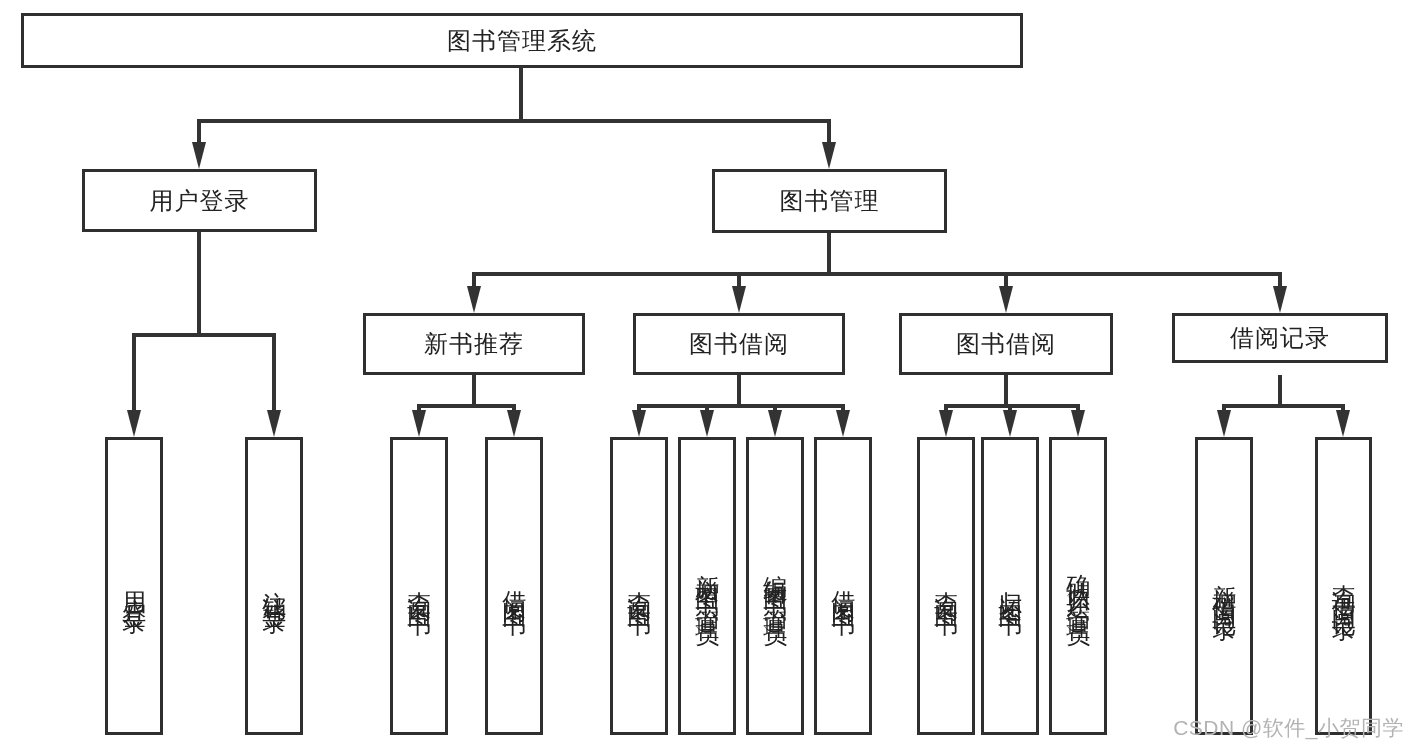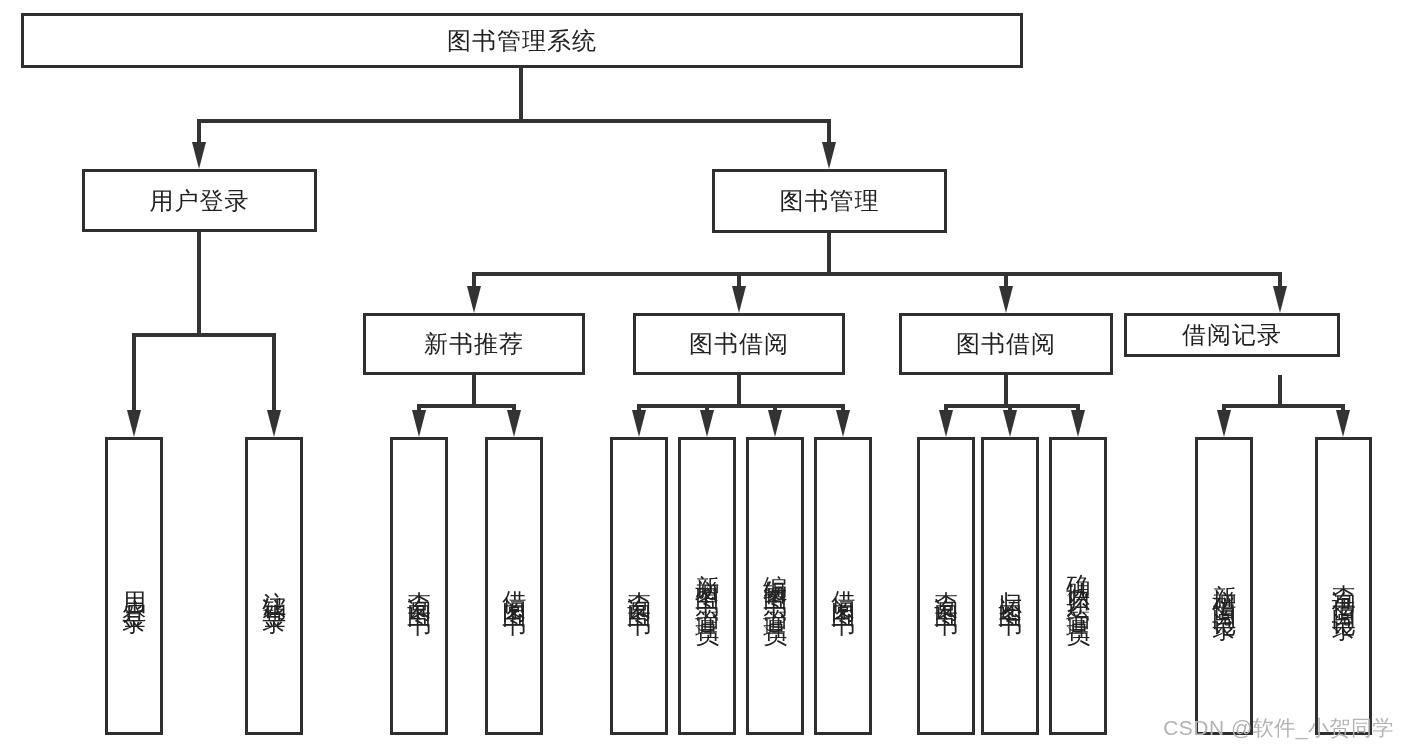--- a/index.html
+++ b/index.html
@@ -38,21 +38,21 @@
   }
   
   .vline{position:absolute;width:4px;background:var(--line);}
   .hline{position:absolute;height:4px;background:var(--line);}
   .arrow{
     position:absolute;width:0;height:0;
     border-left:7px solid transparent;border-right:7px solid transparent;
     border-top:27px solid var(--line);
   }
   .watermark{
-    position:absolute;top:714px;right:11px;z-index:9;
+    position:absolute;top:714px;right:1px;z-index:9;
     font-size:21px;color:var(--wm);letter-spacing:0.5px;
     white-space:nowrap;
   }
 </style>
 </head>
 <body>
 
 <div class="stage">
 
   <div class="box" style="left:21px;top:13px;width:1002px;height:55px;">
@@ -93,21 +93,21 @@
 
   <div class="box" style="left:633px;top:313px;width:212px;height:62px;">
     <span>图书借阅</span>
   </div>
   <div class="box" style="left:363px;top:313px;width:222px;height:62px;">
     <span>新书推荐</span>
   </div>
   <div class="box" style="left:899px;top:313px;width:214px;height:62px;">
     <span>图书借阅</span>
   </div>
-  <div class="box" style="left:1124px;top:313px;width:216px;height:44px;">
+  <div class="box" style="left:1172px;top:313px;width:216px;height:50px;">
     <span>借阅记录</span>
   </div>
 
   <div class="vline" style="left:472px;top:375px;height:31px;"></div>
   <div class="hline" style="left:417px;top:404px;width:99px;"></div>
   <div class="vline" style="left:417px;top:404px;height:9px;"></div>
   <div class="arrow" style="left:412px;top:410px;"></div>
   <div class="vline" style="left:512px;top:404px;height:9px;"></div>
   <div class="arrow" style="left:507px;top:410px;"></div>
 

